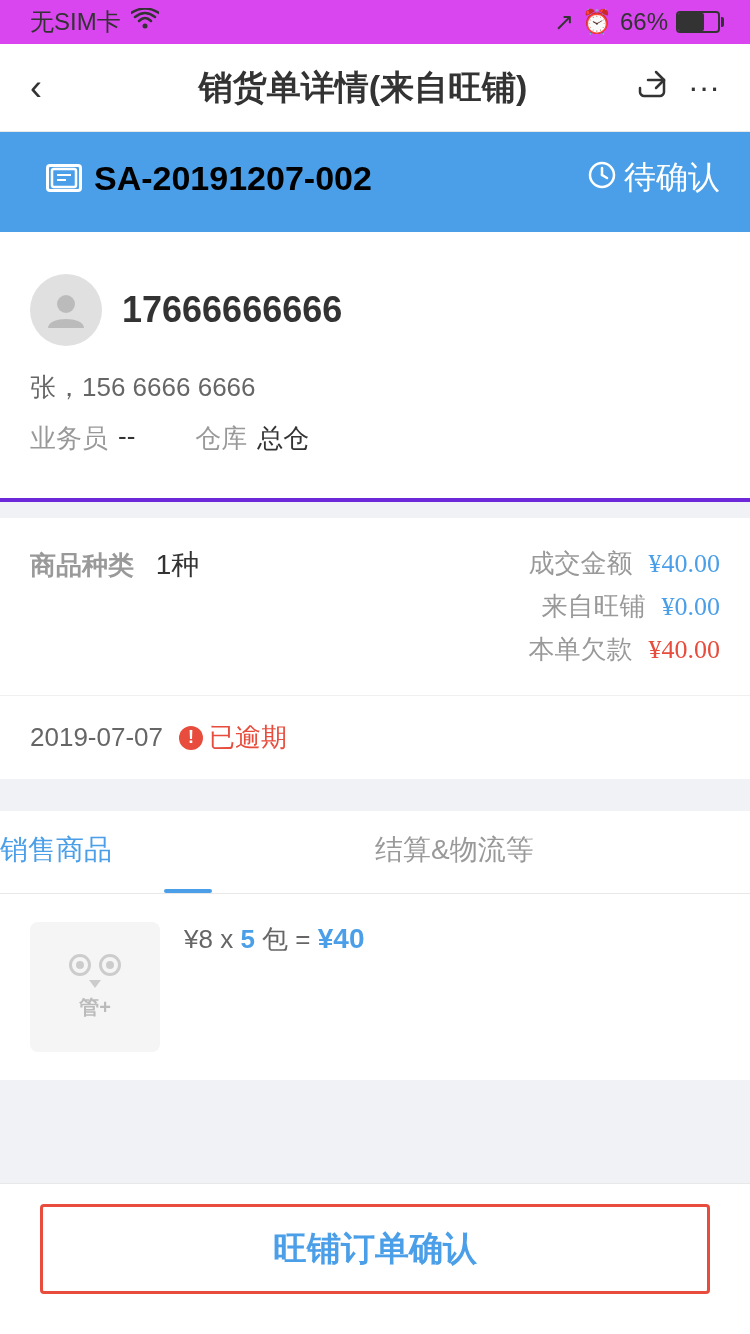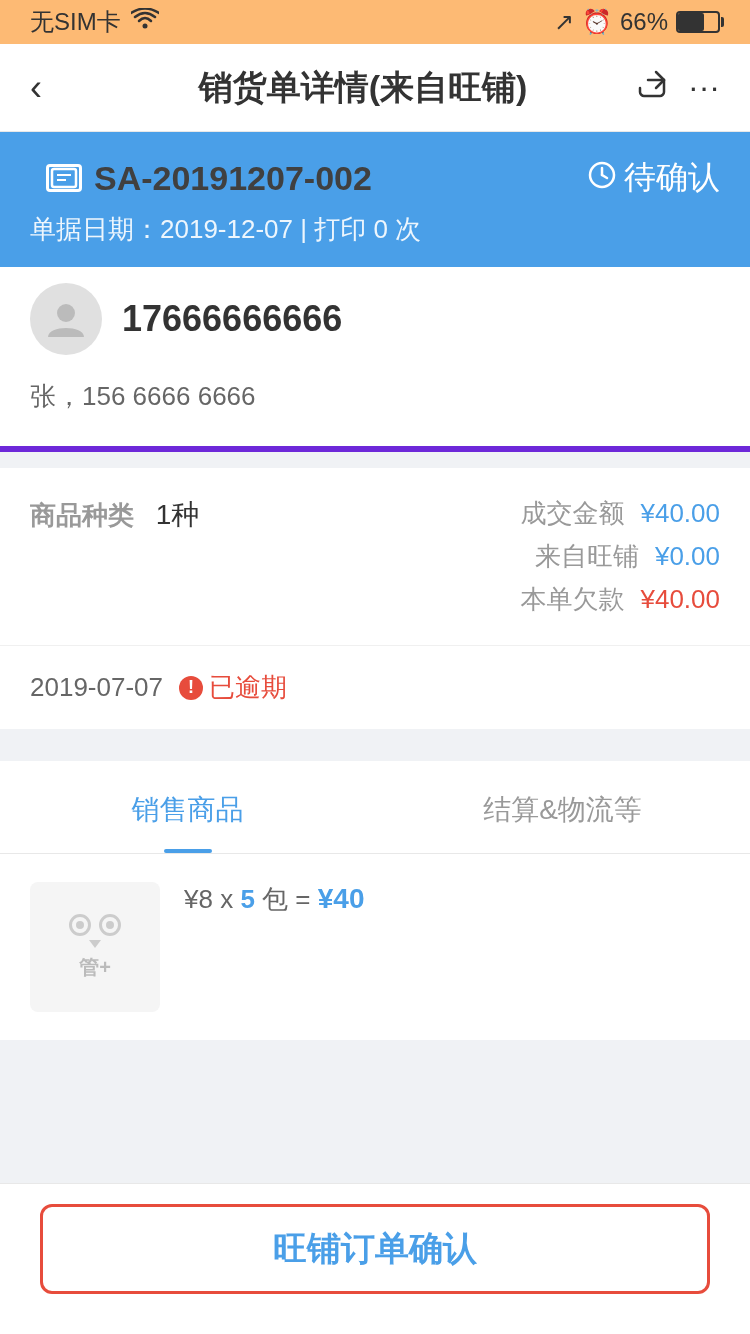--- a/index.html
+++ b/index.html
@@ -10,21 +10,21 @@
       background: #f0f2f5;
       font-family: -apple-system, 'PingFang SC', 'Helvetica Neue', sans-serif;
       font-size: 28px;
       color: #333;
       overflow-x: hidden;
     }
 
     
     .status-bar {
       height: 44px;
-      background: #fdba74;
+      background: #d946ef;
       display: flex;
       align-items: center;
       justify-content: space-between;
       padding: 0 30px;
       font-size: 24px;
       font-weight: 500;
     }
     .status-left { display: flex; align-items: center; gap: 10px; }
     .status-center { font-size: 28px; font-weight: 600; }
     .status-right { display: flex; align-items: center; gap: 8px; font-size: 24px; }
@@ -81,21 +81,21 @@
     }
     .order-header-top {
       display: flex;
       justify-content: space-between;
       align-items: center;
       margin-bottom: 12px;
     }
     .order-id {
       font-size: 34px;
       font-weight: 700;
-      color: #404040;
+      color: #000000;
       display: flex;
       align-items: center;
       gap: 12px;
       padding-left: 16px;
     }
     .order-id-icon {
       width: 36px;
       height: 28px;
       border: 3px solid #fff;
       border-radius: 4px;
@@ -113,23 +113,23 @@
       font-size: 32px;
     }
     .order-date {
       color: rgba(255,255,255,0.9);
       font-size: 26px;
     }
 
     
     .customer-section {
       background: #fff;
-      padding: 16px 30px;
+      padding: 42px 30px;
       margin-bottom: 0;
-      border-bottom: 6px solid #6d28d9;
+      border-bottom: 4px solid #6d28d9;
     }
     .customer-row {
       display: flex;
       align-items: center;
       gap: 20px;
       margin-bottom: 14px;
     }
     .avatar {
       width: 72px;
       height: 72px;
@@ -178,20 +178,21 @@
       align-items: flex-start;
     }
     .summary-left { font-size: 26px; color: #666; }
     .summary-left-label { color: #999; font-weight: bold; }
     .summary-left-value { color: #333; font-size: 28px; display: inline; }
     .summary-right {
       display: flex;
       flex-direction: column;
       align-items: flex-end;
       gap: 8px;
+      font-family: Liberation Serif, serif;
     }
     .summary-row {
       display: flex;
       align-items: center;
       gap: 16px;
       font-size: 26px;
     }
     .summary-row-label { color: #999; }
     .summary-row-value-blue { color: #4a9fe8; font-weight: 500; }
     .summary-row-value-red { color: #e74c3c; font-weight: 500; }
@@ -231,22 +232,22 @@
     .tabs-section {
       background: #fff;
       margin-top: 16px;
     }
     .tabs-row {
       display: flex;
       border-bottom: 1px solid #e8e8e8;
     }
     .tab-item {
       flex: 1;
-      text-align: center;
-      padding: 30px 0 24px;
+      text-align: left;
+      padding: 20px 0 24px;
       font-size: 28px;
       color: #999;
       cursor: pointer;
       position: relative;
     }
     .tab-item.active {
       color: #4a9fe8;
     }
     .tab-item.active::after {
       content: '';
@@ -346,21 +347,21 @@
       left: 0;
       width: 750px;
       background: #fff;
       padding: 20px 40px 40px;
       border-top: 1px solid #e8e8e8;
     }
     .confirm-btn {
       width: 100%;
       height: 90px;
       border: 3px solid #e74c3c;
-      border-radius: 12px;
+      border-radius: 4px;
       background: #fff;
       color: #4a9fe8;
       font-size: 34px;
       font-weight: 600;
       cursor: pointer;
       display: flex;
       align-items: center;
       justify-content: center;
     }
   </style>
@@ -421,34 +422,43 @@
       <span>
         <svg width="28" height="28" viewBox="0 0 28 28">
           <circle cx="14" cy="14" r="12" stroke="#fff" stroke-width="2.5" fill="none"></circle>
           <line x1="14" y1="7" x2="14" y2="14" stroke="#fff" stroke-width="2.5" stroke-linecap="round"></line>
           <line x1="14" y1="14" x2="19" y2="17" stroke="#fff" stroke-width="2.5" stroke-linecap="round"></line>
         </svg>
       </span>
       <span>待确认</span>
     </div>
   </div>
-  <div class="order-date">单据日期：2019-12-07 | 打印 0 次</div>
 </div>
 
 <div class="customer-section">
   <div class="customer-row">
     <div class="avatar">
       <svg width="44" height="44" viewBox="0 0 44 44">
         <circle cx="22" cy="16" r="9" fill="#bbb"></circle>
         <path d="M4 40 C4 28 40 28 40 40" fill="#bbb"></path>
       </svg>
     </div>
     <div class="customer-phone">17666666666</div>
   </div>
   <div class="customer-sub">张，156 6666 6666</div>
+  <div class="customer-meta">
+    <div class="meta-item">
+      <span class="meta-label">业务员</span>
+      <span class="meta-value">--</span>
+    </div>
+    <div class="meta-item">
+      <span class="meta-label">仓库</span>
+      <span class="meta-value">总仓</span>
+    </div>
+  </div>
 </div>
 
 <div class="divider"></div>
 
 <div class="summary-section">
   <div class="summary-grid">
     <div class="summary-left">
       <span class="summary-left-label">商品种类</span>
       &nbsp;
       <span class="summary-left-value">1种</span>

